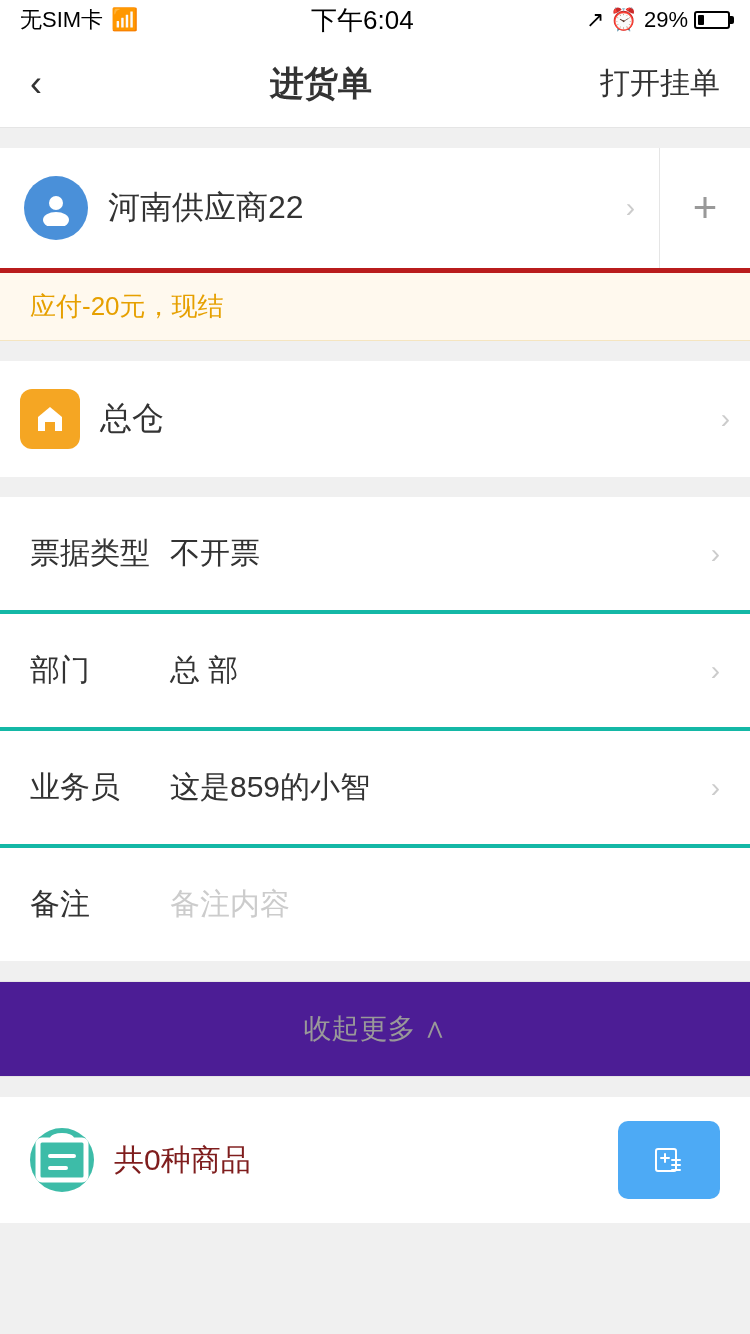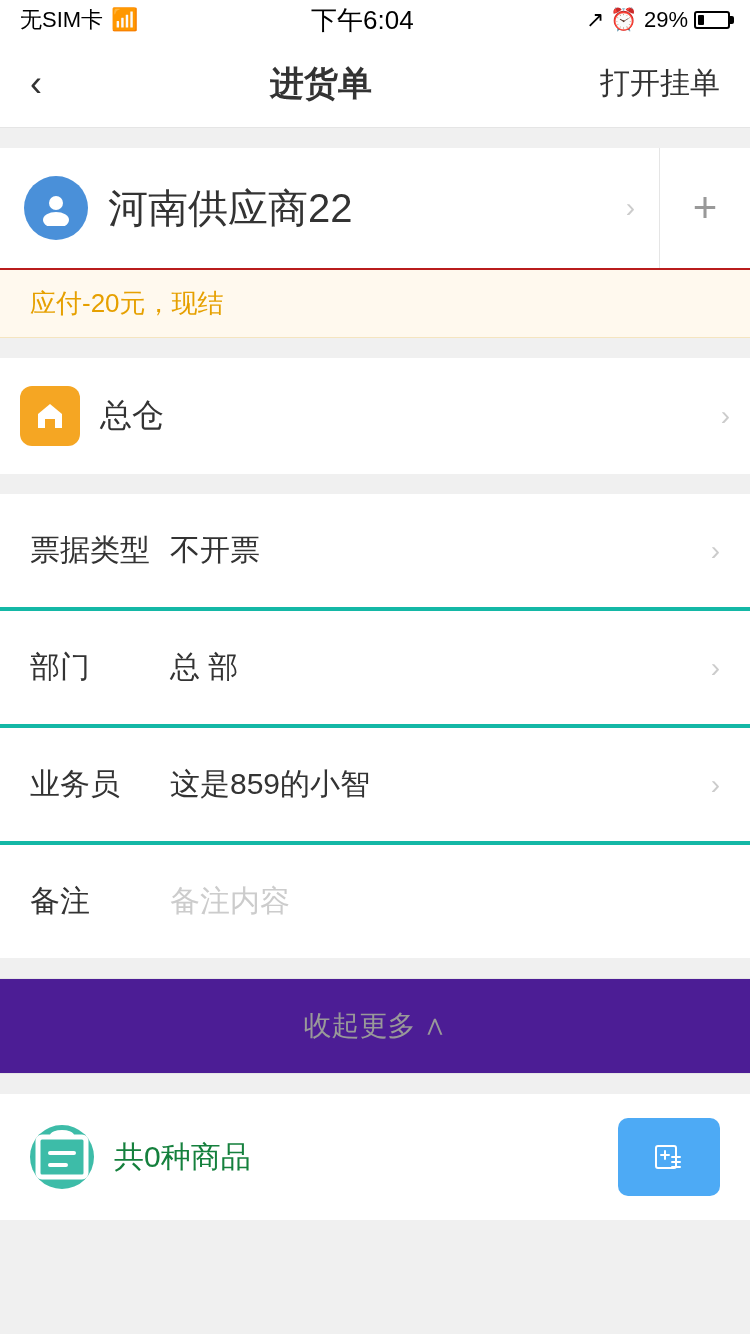--- a/index.html
+++ b/index.html
@@ -107,21 +107,21 @@
       border-radius: 50%;
       background: #4a90d9;
       display: flex;
       align-items: center;
       justify-content: center;
       margin-right: 20px;
       flex-shrink: 0;
     }
     .supplier-avatar svg { width: 36px; height: 36px; }
     .supplier-name {
-      font-size: 40px;
+      font-size: 32px;
       color: #333;
       flex: 1;
     }
     .chevron-right {
       color: #ccc;
       font-size: 28px;
       margin-left: 10px;
     }
     .supplier-add {
       width: 90px;
@@ -130,21 +130,21 @@
       justify-content: center;
       font-size: 42px;
       color: #999;
       cursor: pointer;
     }
 
     
     .notice-bar {
       background: #fff9ee;
       padding: 16px 30px;
-      border-top: 2px solid #b91c1c;
+      border-top: 5px solid #b91c1c;
       border-bottom: 1px solid #f5e5c0;
     }
     .notice-text {
       font-size: 26px;
       color: #e6a000;
     }
 
     
     .warehouse-section {
       background: #fff;
@@ -231,21 +231,21 @@
       border-radius: 50%;
       background: #3dbca8;
       display: flex;
       align-items: center;
       justify-content: center;
       margin-right: 20px;
       flex-shrink: 0;
     }
     .product-count {
       font-size: 30px;
-      color: #15803d;
+      color: #7f1d1d;
       flex: 1;
     }
     .select-btn {
       background: #4daaf5;
       color: #fff;
       font-size: 30px;
       padding: 24px 36px;
       border-radius: 10px;
       display: flex;
       align-items: center;

